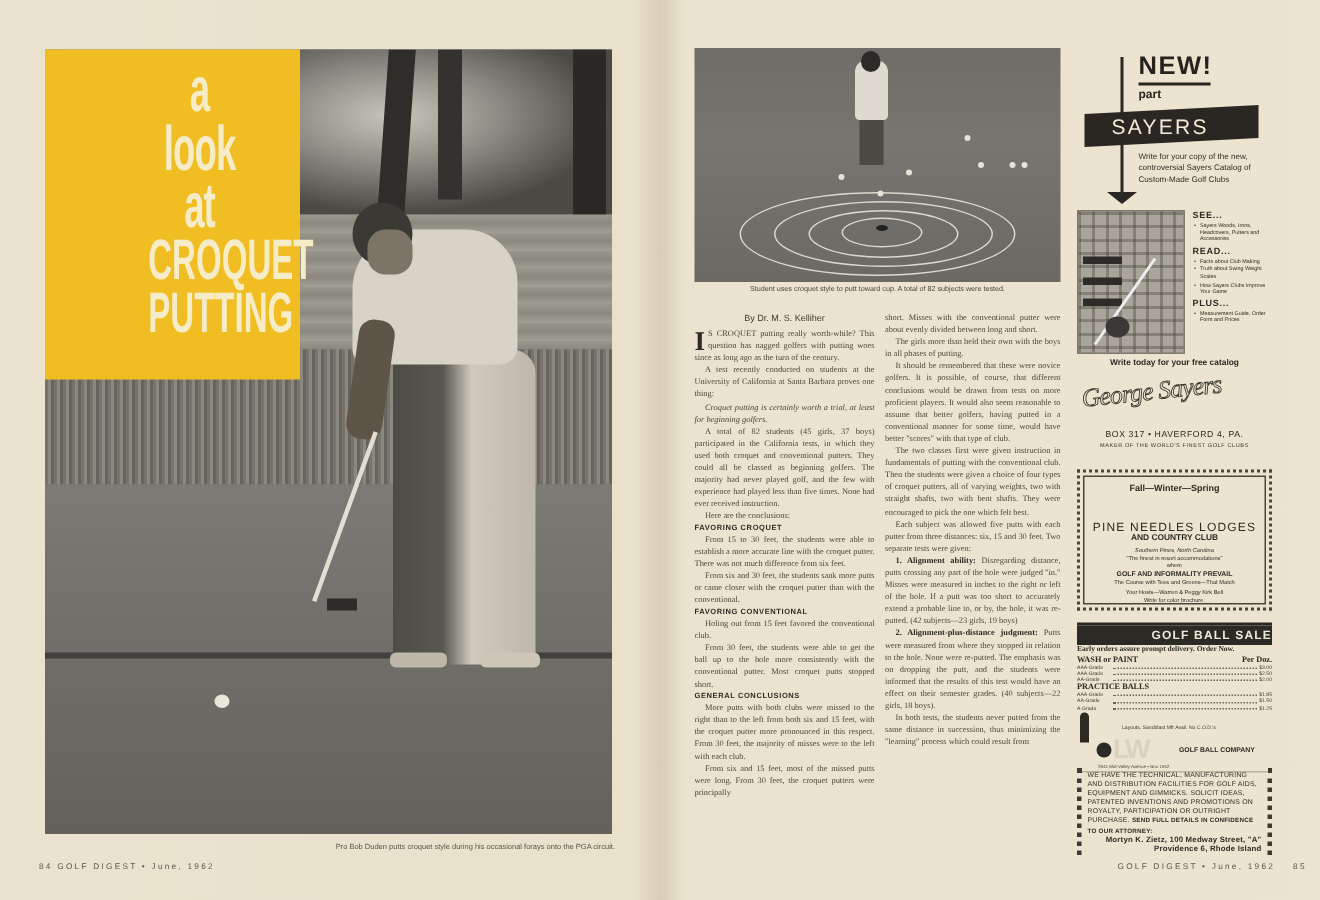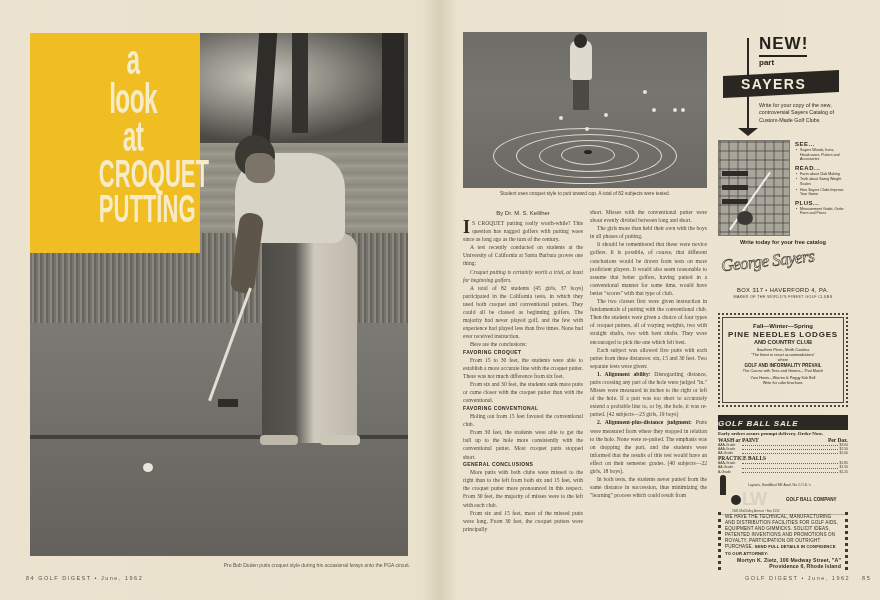--- a/index.html
+++ b/index.html
@@ -61,46 +61,46 @@
 
   
   .ads { position: absolute; left: 713px; top: 28px; width: 138px; }
   .ad-sayers { position: absolute; left: 0; top: 0; width: 138px; height: 280px; }
   .arrow-line { position: absolute; left: 34px; top: 10px; width: 1.5px; height: 92px; background: #2b2823; }
   .arrow-head { position: absolute; left: 25px; top: 100px; width: 0; height: 0; border-left: 10px solid transparent; border-right: 10px solid transparent; border-top: 8px solid #2b2823; }
   .new-text { position: absolute; left: 46px; top: 6px; font-family: "Liberation Sans", sans-serif; font-weight: bold; font-size: 17px; letter-spacing: 1px; color: #26231e; }
   .new-rule { position: absolute; left: 46px; top: 27px; width: 48px; height: 1.5px; background: #26231e; }
   .from-text { position: absolute; left: 46px; top: 30px; font-family: "Liberation Sans", sans-serif; font-weight: bold; font-size: 8px; color: #26231e; }
   .sayers-bar { position: absolute; left: 10px; top: 45px; width: 116px; height: 22px; background: #2a2722; transform: skewY(-3deg); }
-  .sayers-text { position: absolute; left: 28px; top: 48px; font-family: "Liberation Sans", sans-serif; font-weight: bold; font-size: 14px; letter-spacing: 1.5px; color: #f1ead7; }
+  .sayers-text { position: absolute; left: 28px; top: 48px; font-family: "Liberation Sans", sans-serif; font-weight: normal; font-size: 14px; letter-spacing: 1.5px; color: #f1ead7; }
   .write-copy { position: absolute; left: 46px; top: 74px; width: 90px; font-family: "Liberation Sans", sans-serif; font-size: 5.4px; line-height: 7.3px; color: #302c25; }
   .catalog-img { position: absolute; left: 5px; top: 112px; width: 72px; height: 96px; background:
       repeating-linear-gradient(90deg, rgba(60,58,52,.35) 0 2px, transparent 2px 9px),
       repeating-linear-gradient(180deg, rgba(60,58,52,.35) 0 2px, transparent 2px 9px), #a9a59a; border: 1px solid #7d796f; }
   .catalog-img .club { position: absolute; left: 30px; top: 25px; width: 2px; height: 70px; background: #eee; transform: rotate(35deg); }
   .catalog-img .band { position: absolute; left: 3px; width: 26px; height: 5px; background: #2e2c28; }
   .catalog-img .clubhead { position: absolute; left: 18px; top: 70px; width: 16px; height: 14px; border-radius: 50%; background: #3b3935; }
   .see-list { position: absolute; left: 82px; top: 110px; width: 56px; font-family: "Liberation Sans", sans-serif; color: #302c25; }
   .see-list .h { font-weight: bold; font-size: 6px; letter-spacing: .5px; margin-top: 3px; }
   .see-list .i { font-size: 3.6px; line-height: 4.6px; padding-left: 5px; position: relative; margin-top: 1px; }
   .see-list .i::before { content: "•"; position: absolute; left: 1px; top: 0; }
   .write-today { position: absolute; left: 5px; top: 211px; width: 130px; text-align: center; font-family: "Liberation Sans", sans-serif; font-weight: bold; font-size: 5.6px; color: #2d2a24; }
   .signature { position: absolute; left: 8px; top: 222px; width: 120px; font-family: "Liberation Serif", serif; font-style: italic; font-size: 17px; color: transparent; -webkit-text-stroke: .6px #3d3a33; letter-spacing: -0.5px; transform: rotate(-6deg); }
   .box-addr { position: absolute; left: 5px; top: 259px; width: 130px; text-align: center; font-family: "Liberation Sans", sans-serif; font-size: 5.8px; letter-spacing: .4px; color: #2d2a24; }
   .maker { position: absolute; left: 2px; top: 267px; width: 136px; text-align: center; font-family: "Liberation Sans", sans-serif; font-size: 3.7px; letter-spacing: .4px; color: #3d3a33; }
 
   .ad-pine { position: absolute; left: 5px; top: 285px; width: 130px; height: 94px; border: 2px dotted #4a463d; outline: 1px solid #4a463d; outline-offset: -5px; text-align: center; font-family: "Liberation Sans", sans-serif; color: #2d2a24; }
   .pine-season { margin-top: 8px; font-size: 6px; font-weight: bold; }
-  .pine-name { margin-top: 1px; font-size: 8px; font-weight: bold; letter-spacing: .8px; }
+  .pine-name { margin-top: 18px; font-size: 8px; font-weight: normal; letter-spacing: .8px; }
   .pine-club { font-size: 5.6px; font-weight: bold; }
   .pine-small { font-size: 3.8px; line-height: 5px; }
   .pine-bold { font-size: 4.6px; font-weight: bold; line-height: 6px; }
 
   .ad-golfball { position: absolute; left: 5px; top: 387px; width: 130px; height: 100px; border-top: 2px solid #2b2823; border-bottom: 1px solid #bbb3a0; font-family: "Liberation Serif", serif; color: #2d2a24; }
-  .gb-head { height: 13px; background: #2c2a25; color: #efe8d4; text-align: left; font-family: "Liberation Sans", sans-serif; font-weight: bold; font-size: 8px; line-height: 13px; letter-spacing: .8px; font-style: italic; }
+  .gb-head { height: 13px; background: #2c2a25; color: #efe8d4; text-align: right; font-family: "Liberation Sans", sans-serif; font-weight: bold; font-size: 8px; line-height: 13px; letter-spacing: .8px; }
   .gb-intro { font-size: 5px; font-weight: bold; line-height: 5.5px; margin-top: 1px; }
   .gb-row { display: flex; justify-content: space-between; font-size: 5.5px; font-weight: bold; line-height: 6px; }
   .gb-item { display: flex; justify-content: space-between; font-family: "Liberation Sans", sans-serif; font-size: 3.4px; line-height: 4.2px; color: #3d3a33; }
   .gb-item .g { width: 22px; }
   .gb-item .d { flex: 1; border-bottom: .5px dotted #6a655a; margin: 0 2px 1px; }
   .gb-logo { position: absolute; left: 12px; top: 74px; width: 50px; height: 16px; font-family: "Liberation Sans", sans-serif; font-weight: bold; font-size: 18px; color: #d8d2c1; letter-spacing: -2px; line-height: 16px; }
   .gb-logo .o { display: inline-block; width: 10px; height: 10px; border-radius: 50%; background: #2c2a25; margin: 0 1px; }
   .gb-company { position: absolute; left: 68px; top: 80px; font-family: "Liberation Sans", sans-serif; font-weight: bold; font-size: 4.6px; color: #2d2a24; }
   .gb-fig { position: absolute; left: 2px; top: 58px; width: 6px; height: 20px; background: #2d2a24; border-radius: 3px 3px 0 0; }
   .gb-cod { position: absolute; left: 30px; top: 66px; font-family: "Liberation Sans", sans-serif; font-size: 3.4px; color: #3d3a33; }

